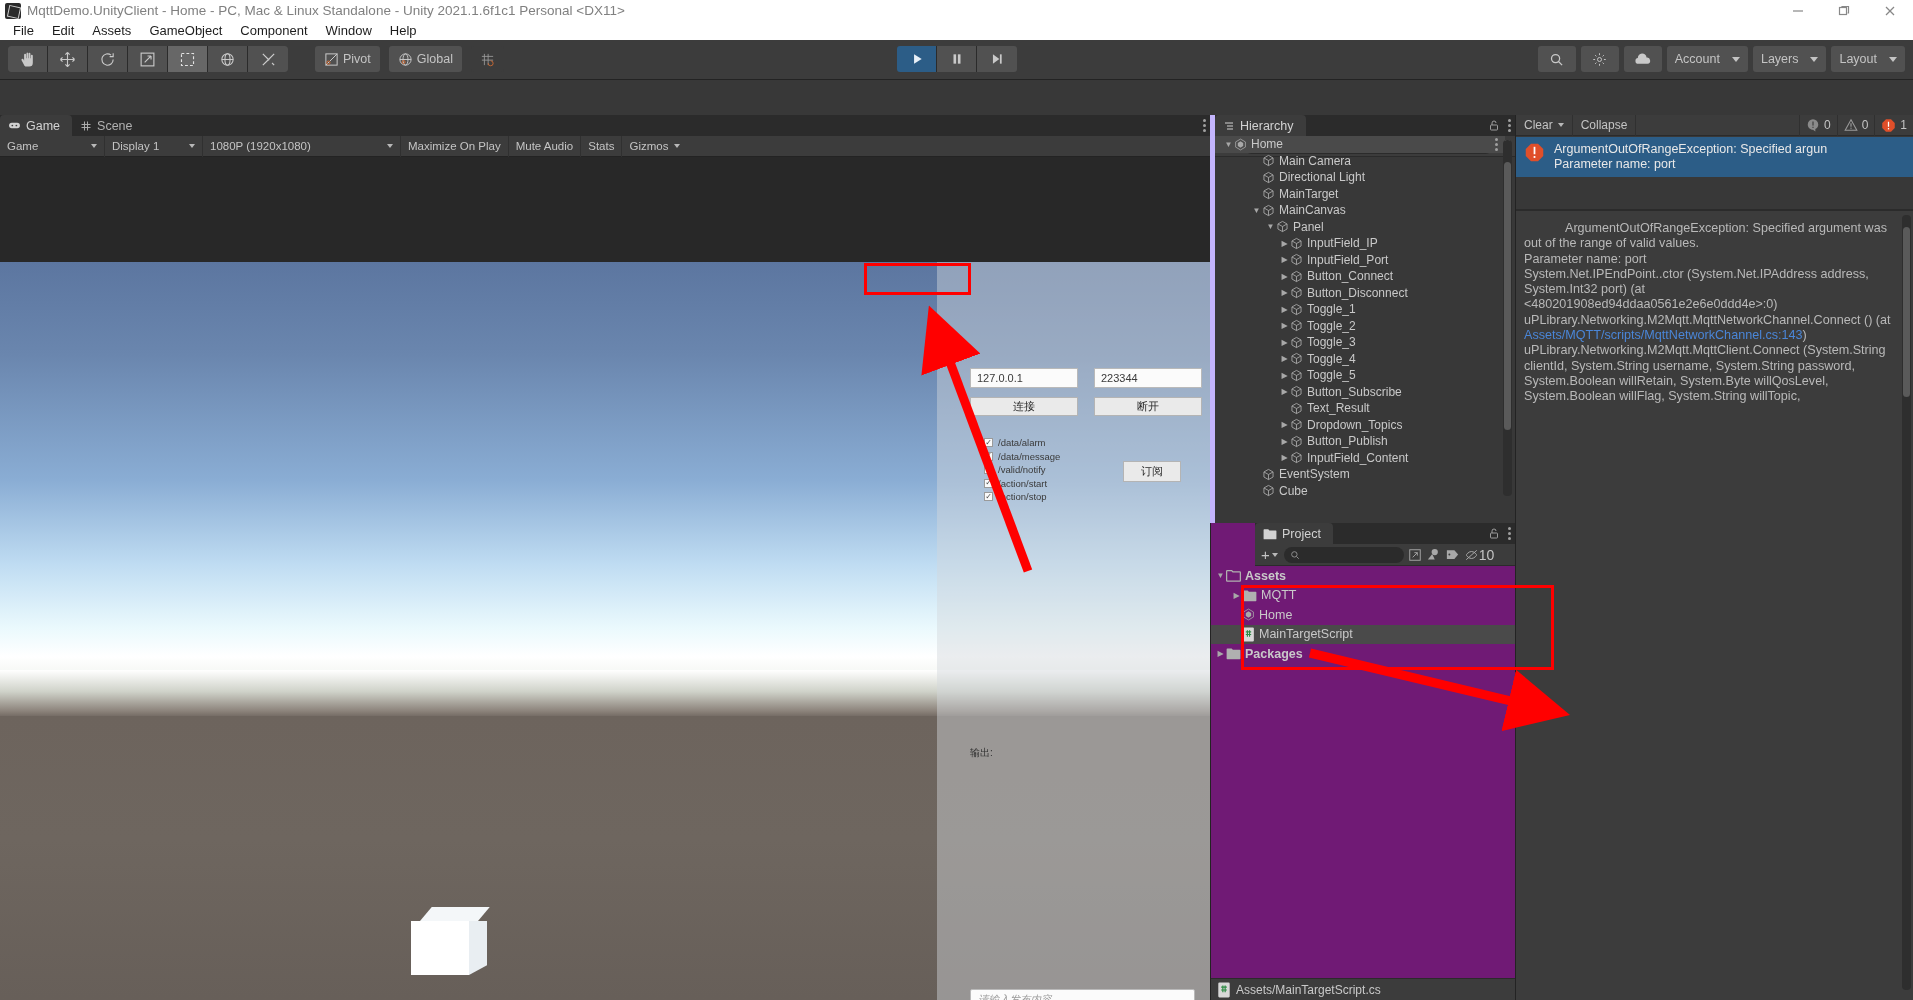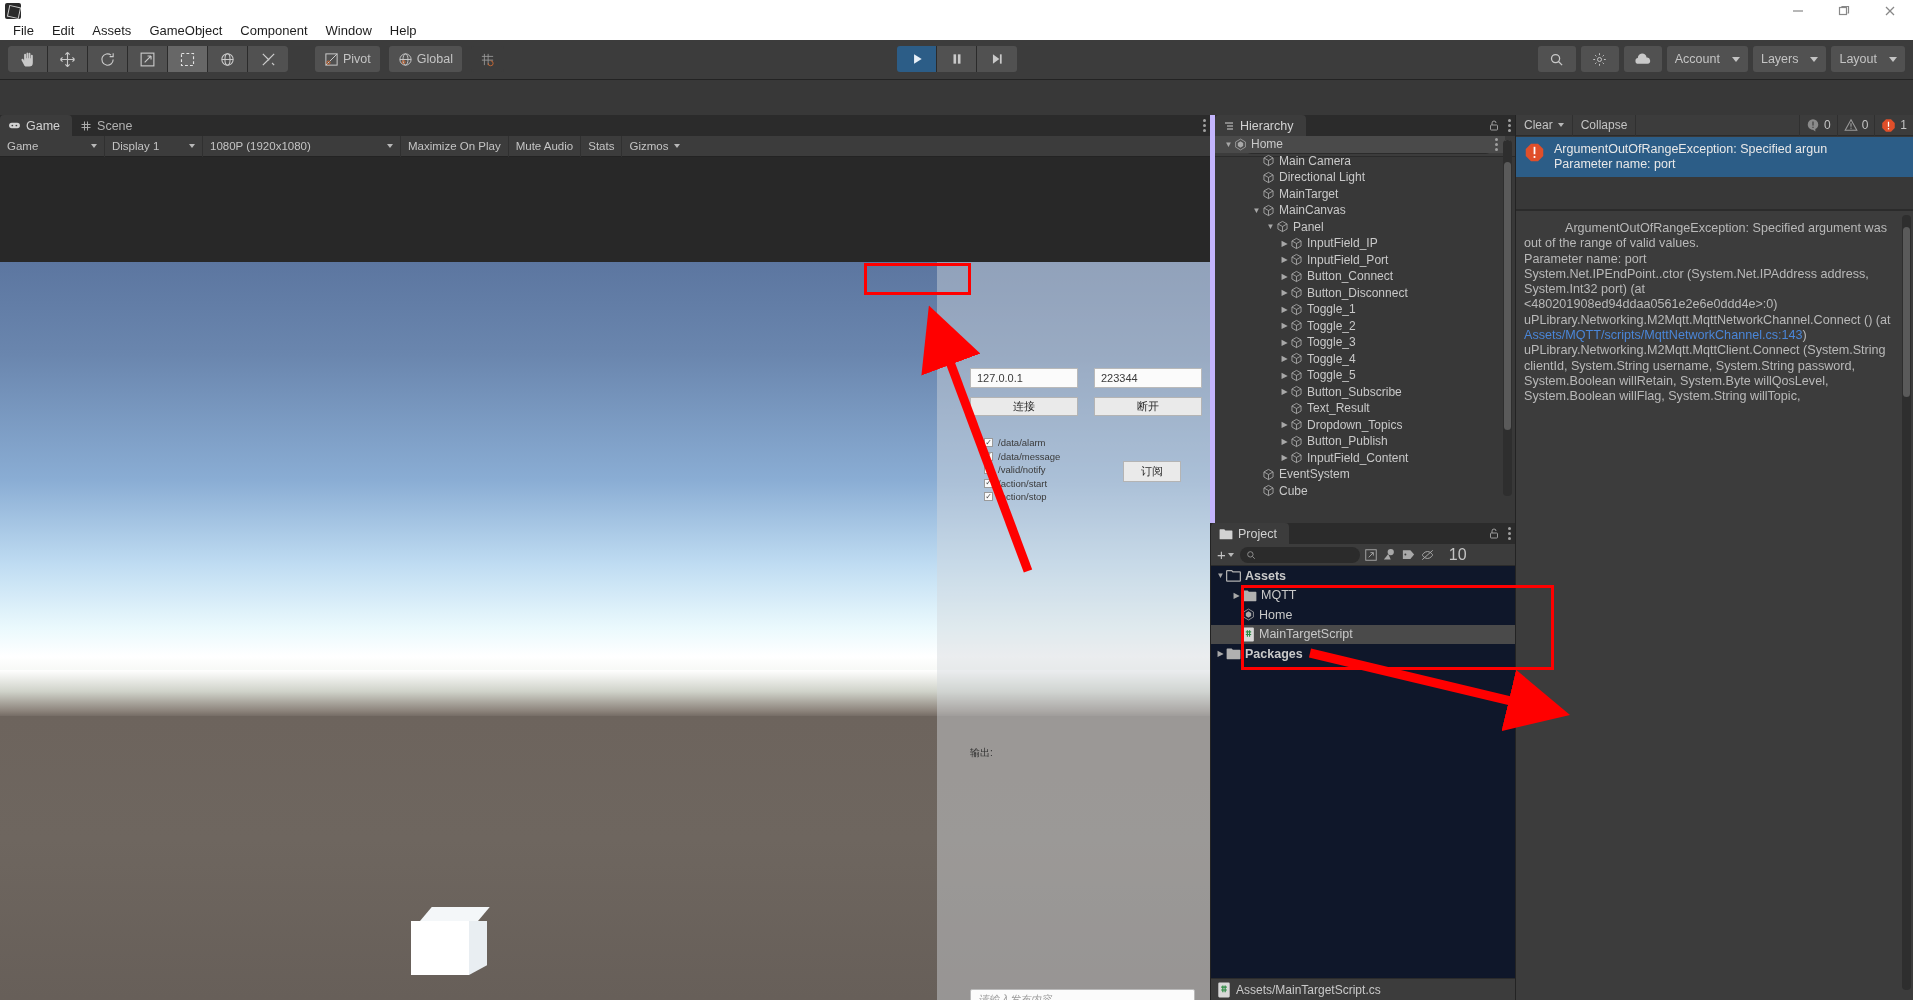--- a/index.html
+++ b/index.html
@@ -121,22 +121,22 @@
   #htree { position:absolute; left:0; top:21px; width:290px; height:364px; overflow:hidden; }
   .hrow { height:16.5px; display:flex; align-items:center; font-size:12px; color:#c9c9c9;
           white-space:nowrap; }
   .hrow.sel { background:#4a4a4a; }
   .tri { width:11px; display:inline-block; text-align:center; font-size:8px; color:#a8a8a8; }
   .cubeicon { width:13px; height:13px; margin-right:4px; flex:none; }
   .h-scroll { position:absolute; right:3px; top:25px; width:9px; height:356px; background:#2e2e2e; border-radius:4px; }
   .h-scroll i { position:absolute; left:1px; top:22px; width:7px; height:268px; background:#5a5a5a; border-radius:4px; display:block; }
 
   
-  #project { left:1210px; top:483px; width:305px; height:477px; background:#0f172a;
-             border-left:1px solid #232323; }
+  #project { left:1210px; top:483px; width:305px; height:477px; background:#701a75;
+             border-left:1px solid #232323;padding-left:44px; }
   .p-toolbar { height:22px; background:#3c3c3c; display:flex; align-items:center; gap:4px;
                padding:0 4px; border-bottom:1px solid #2b2b2b; }
   .prow { height:19.5px; display:flex; align-items:center; font-size:12.5px; color:#c9c9c9; }
   .prow.sel { background:#4a4a4a; }
   #pbottom { position:absolute; left:0; bottom:0; width:305px; height:22px; background:#3c3c3c;
              border-top:1px solid #2b2b2b; display:flex; align-items:center; padding-left:6px;
              gap:5px; font-size:12px; color:#c9c9c9; }
 
   
   #console { left:1515px; top:75px; width:398px; height:885px; background:#383838;
@@ -156,20 +156,21 @@
              padding:10px 16px 0 8px; overflow:hidden; word-break:break-word; }
   #cdetail a { color:#4a86d8; text-decoration:none; }
   .c-scroll { position:absolute; right:2px; top:100px; width:9px; height:775px; background:#2e2e2e; border-radius:4px; }
   .c-scroll i { position:absolute; left:1px; top:12px; width:7px; height:170px; background:#5a5a5a; border-radius:4px; display:block; }
 </style>
 </head>
 <body>
 
 <div id="titlebar">
   <div id="title-icon"></div>
+  <div id="title-text">MqttDemo.UnityClient - Home - PC, Mac &amp; Linux Standalone - Unity 2021.1.6f1c1 Personal &lt;DX11&gt;</div>
   <div id="win-buttons">
     <div class="win-btn">
       <svg width="12" height="12" viewBox="0 0 12 12">
           <line x1="1" y1="6" x2="11" y2="6" stroke="#888" stroke-width="1.2"></line>
         </svg>
     </div>
     <div class="win-btn">
       <svg width="12" height="12" viewBox="0 0 12 12">
           <rect x="1.5" y="2.5" width="7" height="7" fill="none" stroke="#888" stroke-width="1.2"></rect>
           <path d="M4 2.5 V1.5 H10.5 V8 H9.5" fill="none" stroke="#888" stroke-width="1.2"></path>
@@ -716,21 +717,21 @@
           <path d="M8 16L16 8M16 8h-5M16 8v5"></path>
         </svg>
       <svg width="15" height="15" viewBox="0 0 24 24" fill="#a8a8a8">
           <circle cx="14" cy="8" r="5"></circle>
           <path d="M3 20l7-9 4 9z"></path>
         </svg>
       <svg width="15" height="15" viewBox="0 0 24 24" fill="#a8a8a8">
           <path d="M3 5h12l6 7-6 7H3z"></path>
           <circle cx="7" cy="12" r="1.6" fill="#3c3c3c"></circle>
         </svg>
-      <span style="display:flex;align-items:center;gap:14px;font-size:16px;color:#c4c4c4;">
+      <span style="display:flex;align-items:center;gap:0;font-size:14px;color:#c4c4c4;">
         <svg width="15" height="14" viewBox="0 0 24 24" fill="none" stroke="#a8a8a8" stroke-width="1.7">
             <path d="M3 12s3.5-6 9-6 9 6 9 6-3.5 6-9 6-9-6-9-6z"></path>
             <path d="M3 20L21 4"></path>
           </svg>
         <span>10</span>
       </span>
     </div>
     <div id="ptree" style="position:absolute;left:0;top:43px;width:305px;height:412px;">
         <div class="prow">
           <span style="width:4px;flex:none"></span>

